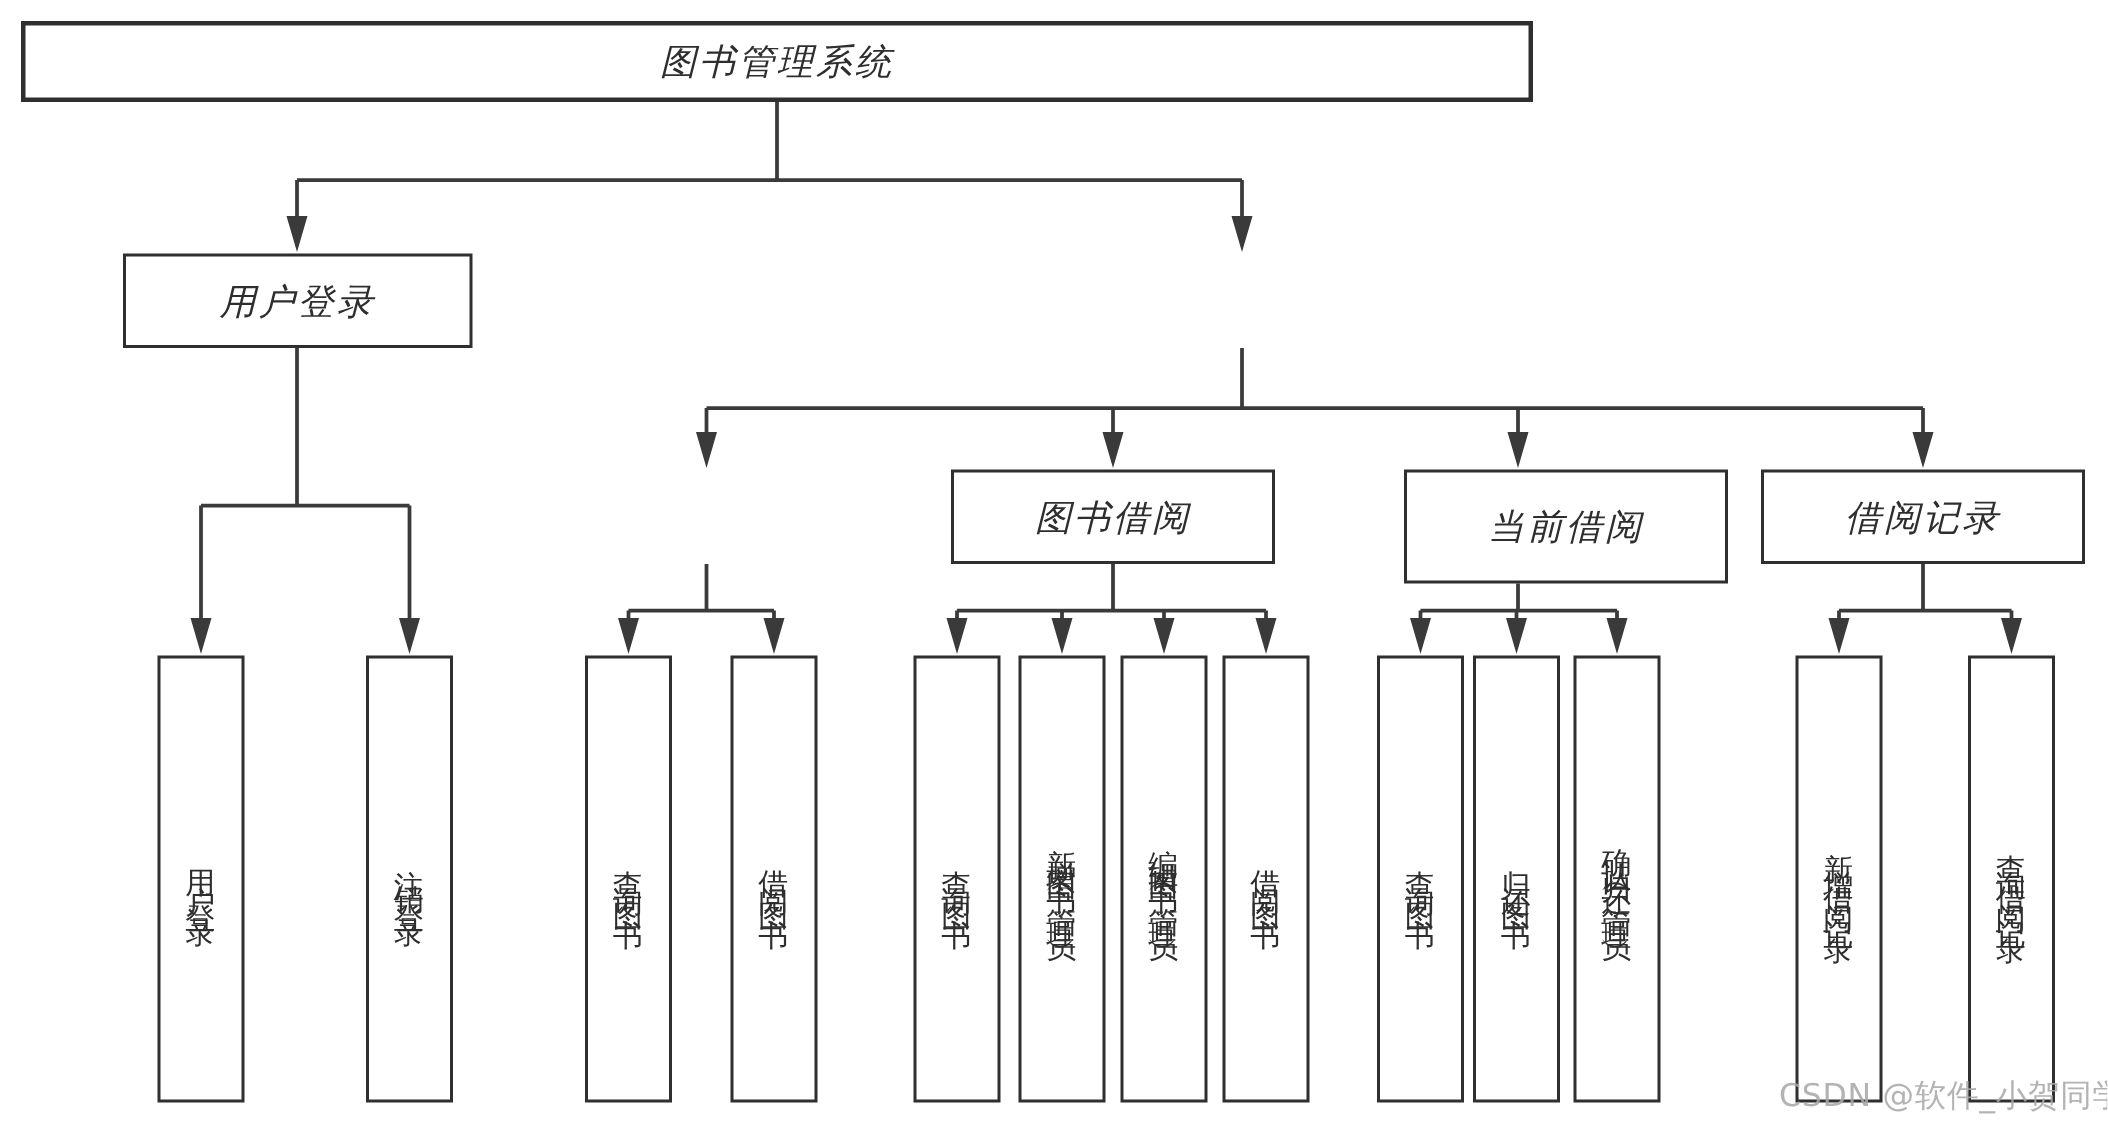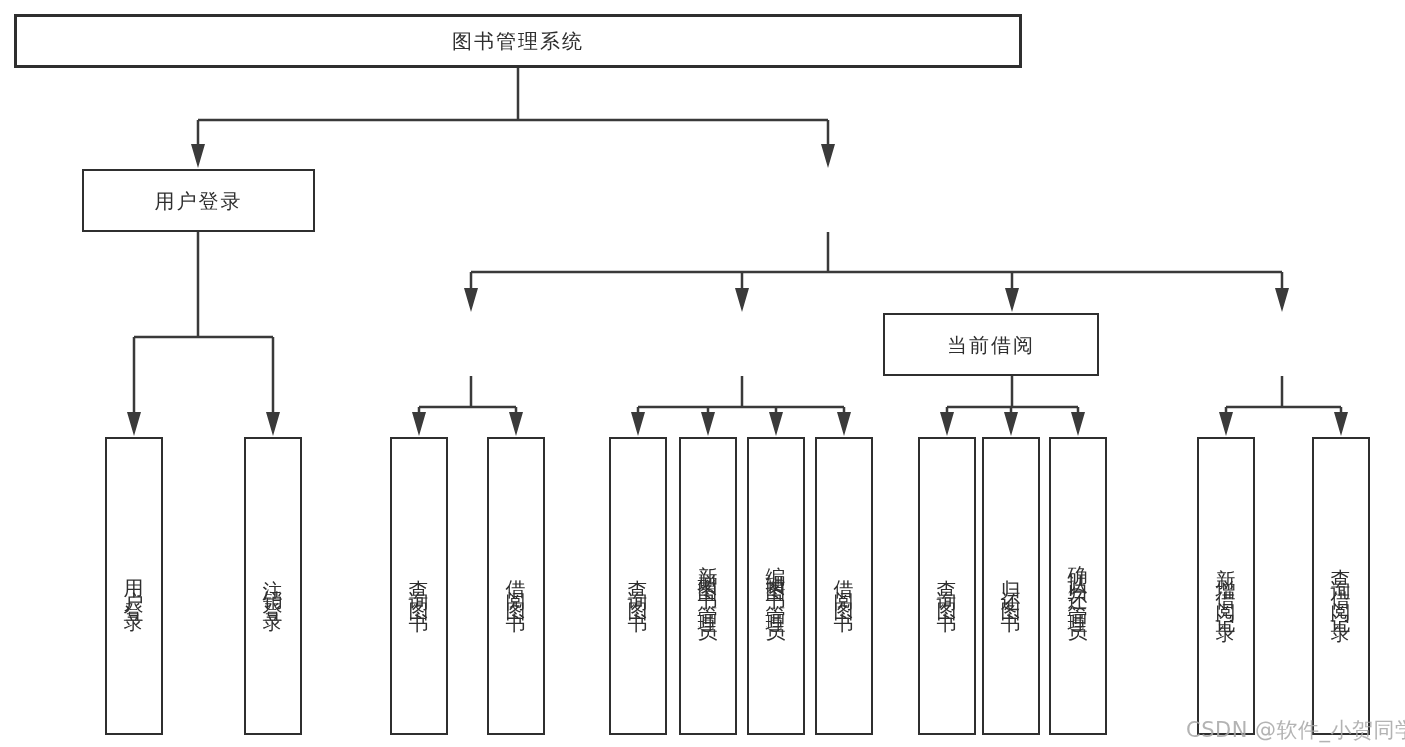--- a/index.html
+++ b/index.html
@@ -21,29 +21,29 @@
     background: #ffffff;
     border: 2px solid #2f2f2f;
     display: flex;
     align-items: center;
     justify-content: center;
     z-index: 2;
     box-sizing: border-box;
   }
   .box span { line-height: 1; }
 
-  .h span { font-size: 20px; letter-spacing: 2px; white-space: nowrap; }
+  .h span { font-size: 24px; letter-spacing: 2px; white-space: nowrap; font-style: italic; }
   .root  { left: 14px;   top: 14px;  width: 1008px; height: 54px; border-width: 3px; }
 
   .l2-0  { left: 82px;   top: 169px; width: 233px;  height: 63px; }
   .l2-1  { left: 712px;  top: 169px; width: 235px;  height: 63px; }
 
   .l3-0  { left: 362px;  top: 313px; width: 218px;  height: 63px; }
   .l3-1  { left: 634px;  top: 313px; width: 216px;  height: 63px; }
-  .l3-2  { left: 883px;  top: 313px; width: 216px;  height: 63px; align-items: center; }
+  .l3-2  { left: 936px;  top: 313px; width: 216px;  height: 76px; align-items: center; }
   .l3-3  { left: 1174px; top: 313px; width: 216px;  height: 63px; }
 
   .v { top: 437px; width: 58px; height: 298px; }
   .v span {
     writing-mode: vertical-rl;
     text-orientation: mixed;
     font-size: 20px;
     letter-spacing: 11px;
     line-height: 1;
   }
@@ -110,22 +110,28 @@
   </svg>
 
   <div class="box h root">
     <span>图书管理系统</span>
   </div>
 
   <div class="box h l2-0">
     <span>用户登录</span>
   </div>
 
+  <div class="box h l3-1">
+    <span>图书借阅</span>
+  </div>
   <div class="box h l3-2">
     <span>当前借阅</span>
+  </div>
+  <div class="box h l3-3">
+    <span>借阅记录</span>
   </div>
 
   <div class="box v lf-0">
     <span>用户登录</span>
   </div>
   <div class="box v lf-1">
     <span>注销登录</span>
   </div>
 
   <div class="box v lf-2">

